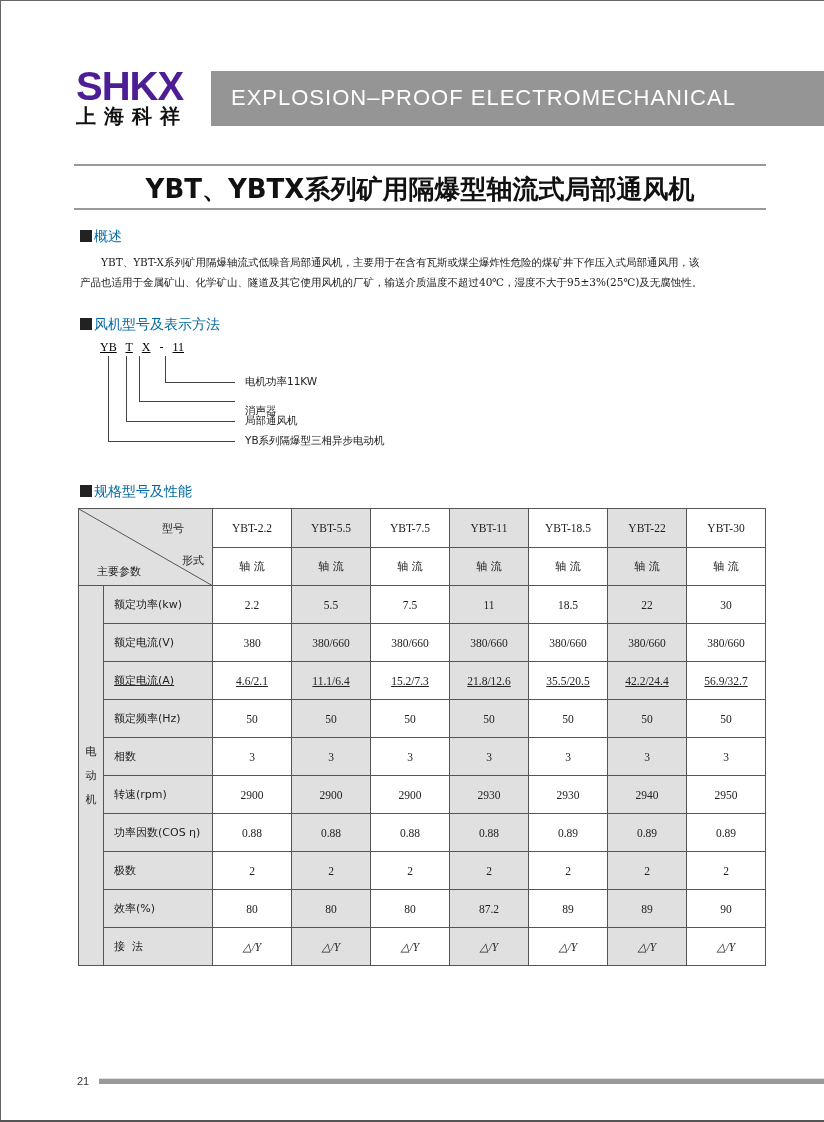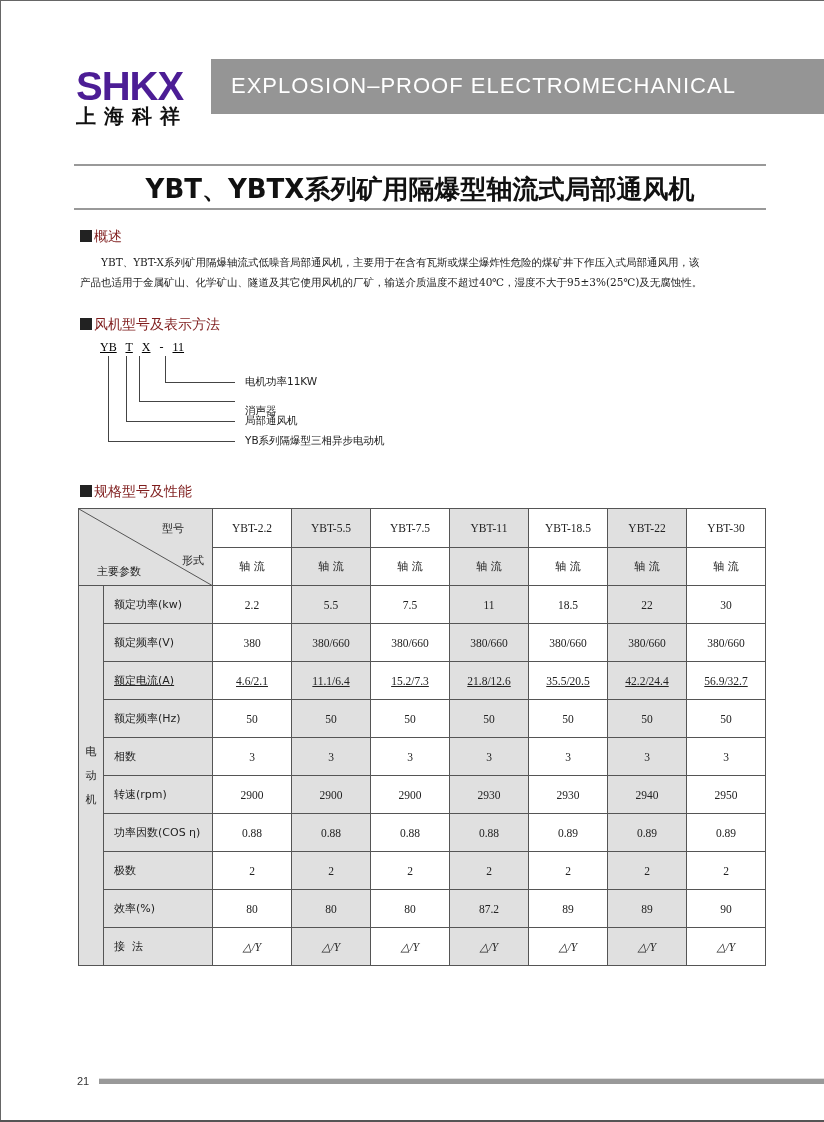--- a/index.html
+++ b/index.html
@@ -7,29 +7,29 @@
          font-family:"DejaVu Sans", sans-serif; color:#222; }
   .frame-top { position:absolute; left:0; top:0; width:824px; height:1px; background:#666; }
   .frame-left { position:absolute; left:0; top:0; width:1px; height:1122px; background:#666; }
   .frame-bottom { position:absolute; left:0; top:1120px; width:824px; height:2px; background:#555; }
 
   .logo { position:absolute; left:76px; top:68px; width:124px; height:62px; }
   .logo-en { font-family:"Liberation Sans", sans-serif; font-weight:bold; font-size:40px; line-height:36px;
              letter-spacing:-1px; color:#4c1d95; }
   .logo-cn { font-family:"DejaVu Sans", sans-serif; font-weight:bold; font-size:20px; line-height:22px;
              letter-spacing:8px; color:#111; margin-top:1px; }
-  .banner { position:absolute; left:211px; top:59px; width:613px; height:55px; background:#959595; }
+  .banner { position:absolute; left:211px; top:71px; width:613px; height:55px; background:#959595; }
   .banner-text { position:absolute; left:20px; top:14px; font-family:"Liberation Sans", sans-serif;
                  font-size:22px; color:#fff; letter-spacing:1px; }
 
   .title-rule { position:absolute; left:74px; width:692px; height:2px; background:#999; }
   .page-title { position:absolute; left:74px; top:172px; width:692px; text-align:center;
                 font-family:"DejaVu Sans", sans-serif; font-weight:bold; font-size:26px; color:#111; }
 
-  .section-h { position:absolute; left:80px; font-size:14px; color:#7f1d1d; }
+  .section-h { position:absolute; left:80px; font-size:14px; color:#0369a1; }
   .section-h .sq { display:inline-block; width:12px; height:12px; background:#222; margin-right:2px; vertical-align:-1px; }
 
   .para { position:absolute; left:80px; width:690px; font-family:"DejaVu Serif", serif; font-size:10.5px;
           line-height:20px; color:#222; }
   .para p { margin:0; }
   .para .indent { text-indent:21px; }
 
   .model-code { position:absolute; left:100px; top:340px; font-family:"Liberation Serif", serif; font-size:12px; color:#000000; }
   .model-code span { margin-right:6px; }
   .legend-line { position:absolute; background:#444; }
@@ -151,21 +151,21 @@
     <td class="shade cn param-label">额定功率(kw)</td>
     <td>2.2</td>
     <td class="shade">5.5</td>
     <td>7.5</td>
     <td class="shade">11</td>
     <td>18.5</td>
     <td class="shade">22</td>
     <td>30</td>
   </tr>
   <tr style="height:38px;">
-    <td class="shade cn param-label">额定频率(V)</td>
+    <td class="shade cn param-label">额定电流(V)</td>
     <td>380</td>
     <td class="shade">380/660</td>
     <td>380/660</td>
     <td class="shade">380/660</td>
     <td>380/660</td>
     <td class="shade">380/660</td>
     <td>380/660</td>
   </tr>
   <tr style="height:38px;text-decoration:underline;">
     <td class="shade cn param-label">额定电流(A)</td>

